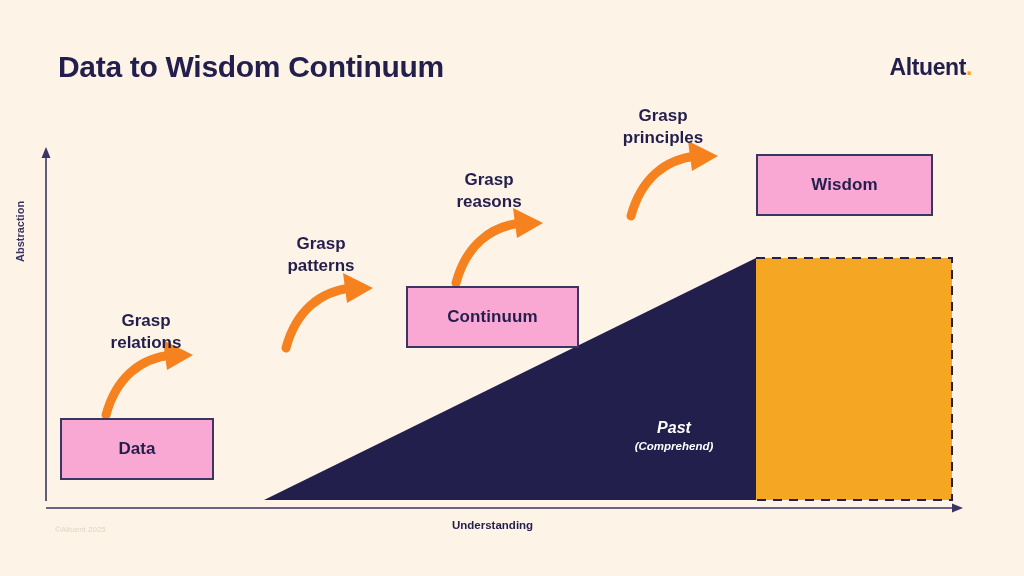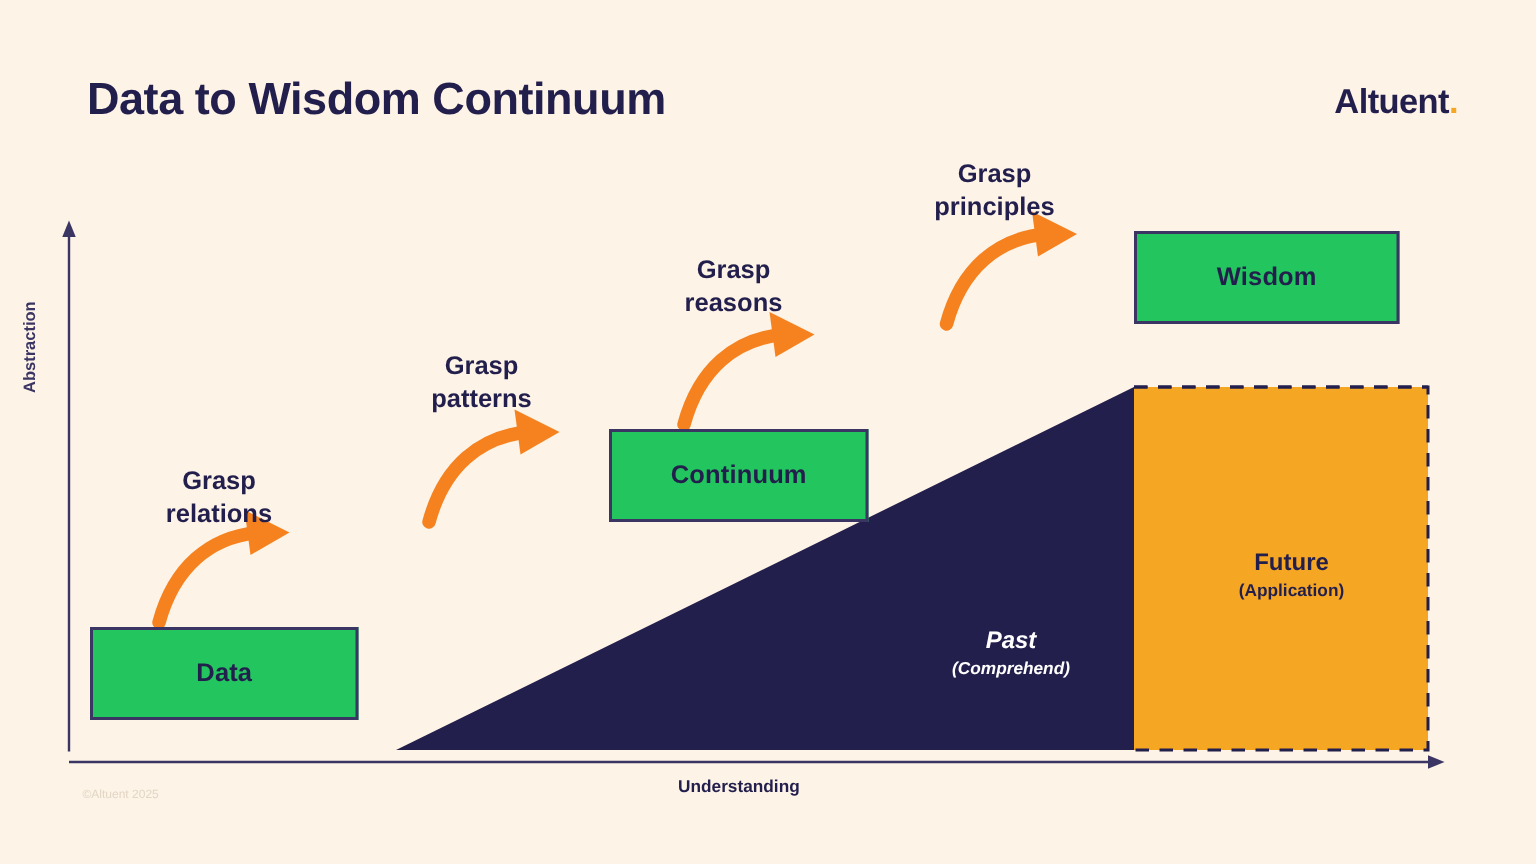--- a/index.html
+++ b/index.html
@@ -25,21 +25,21 @@
     letter-spacing:-0.4px; white-space:nowrap;
   }
   .logo .dot { color:#F5A623; }
 
   
   svg.canvas { position:absolute; left:0; top:0; width:1024px; height:576px; }
 
   
   .step {
     position:absolute;
-    background:#22c55e;
+    background:#f9a8d4;
     border:2.2px solid #3A3563;
     display:flex; align-items:center; justify-content:center;
     font-size:17px; font-weight:600; color:#231F4D;
     letter-spacing:0.1px;
   }
   .step-wisdom { font-weight:600; }
 
   
   .arrow-label {
     position:absolute;
@@ -113,21 +113,21 @@
       <path d="M456,283 C466,246 490,226 522,223" fill="none" stroke="#F5821F" stroke-width="9" stroke-linecap="round"></path>
       <polygon points="543,223 513,208 517,238" fill="#F5821F"></polygon>
     </g>
 
     <g>
       <path d="M631,216 C641,179 665,159 697,156" fill="none" stroke="#F5821F" stroke-width="9" stroke-linecap="round"></path>
       <polygon points="718,156 688,141 692,171" fill="#F5821F"></polygon>
     </g>
   </svg>
 
-  <div class="step" style="left:60px; top:418px; width:179px; height:62px;">
+  <div class="step" style="left:60px; top:418px; width:154px; height:62px;">
     <span>Data</span>
   </div>
 
 
   <div class="step" style="left:406px; top:286px; width:173px; height:62px;">
     <span>Continuum</span>
   </div>
 
 
   <div class="step step-wisdom" style="left:756px; top:154px; width:177px; height:62px;">
@@ -152,23 +152,19 @@
   <div class="arrow-label" style="left:617px; top:105px; width:92px;">
     <span>Grasp</span><br>
     <span>principles</span>
   </div>
 
   <div class="region-label label-past" style="left:600px; top:418px; width:148px;font-style:italic;">
     <span class="big">Past</span>
     <span class="small">(Comprehend)</span>
   </div>
 
-  <div class="region-label label-future" style="left:787px; top:366px; width:148px;">
-    <span class="big">Future</span>
-    <span class="small">(Application)</span>
-  </div>
 
   <div class="axis-y">Abstraction</div>
   <div class="axis-x">Understanding</div>
 
   <div class="footer">©Altuent 2025</div>
 
 </div>
 
 </body></html>

